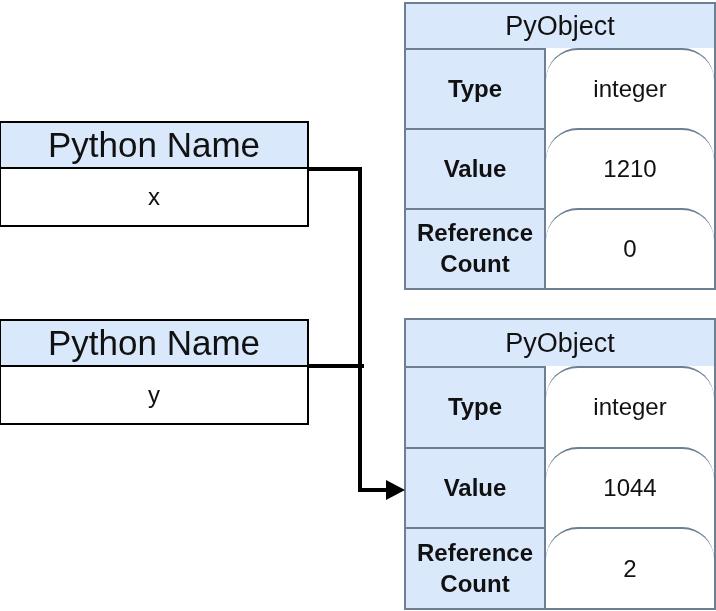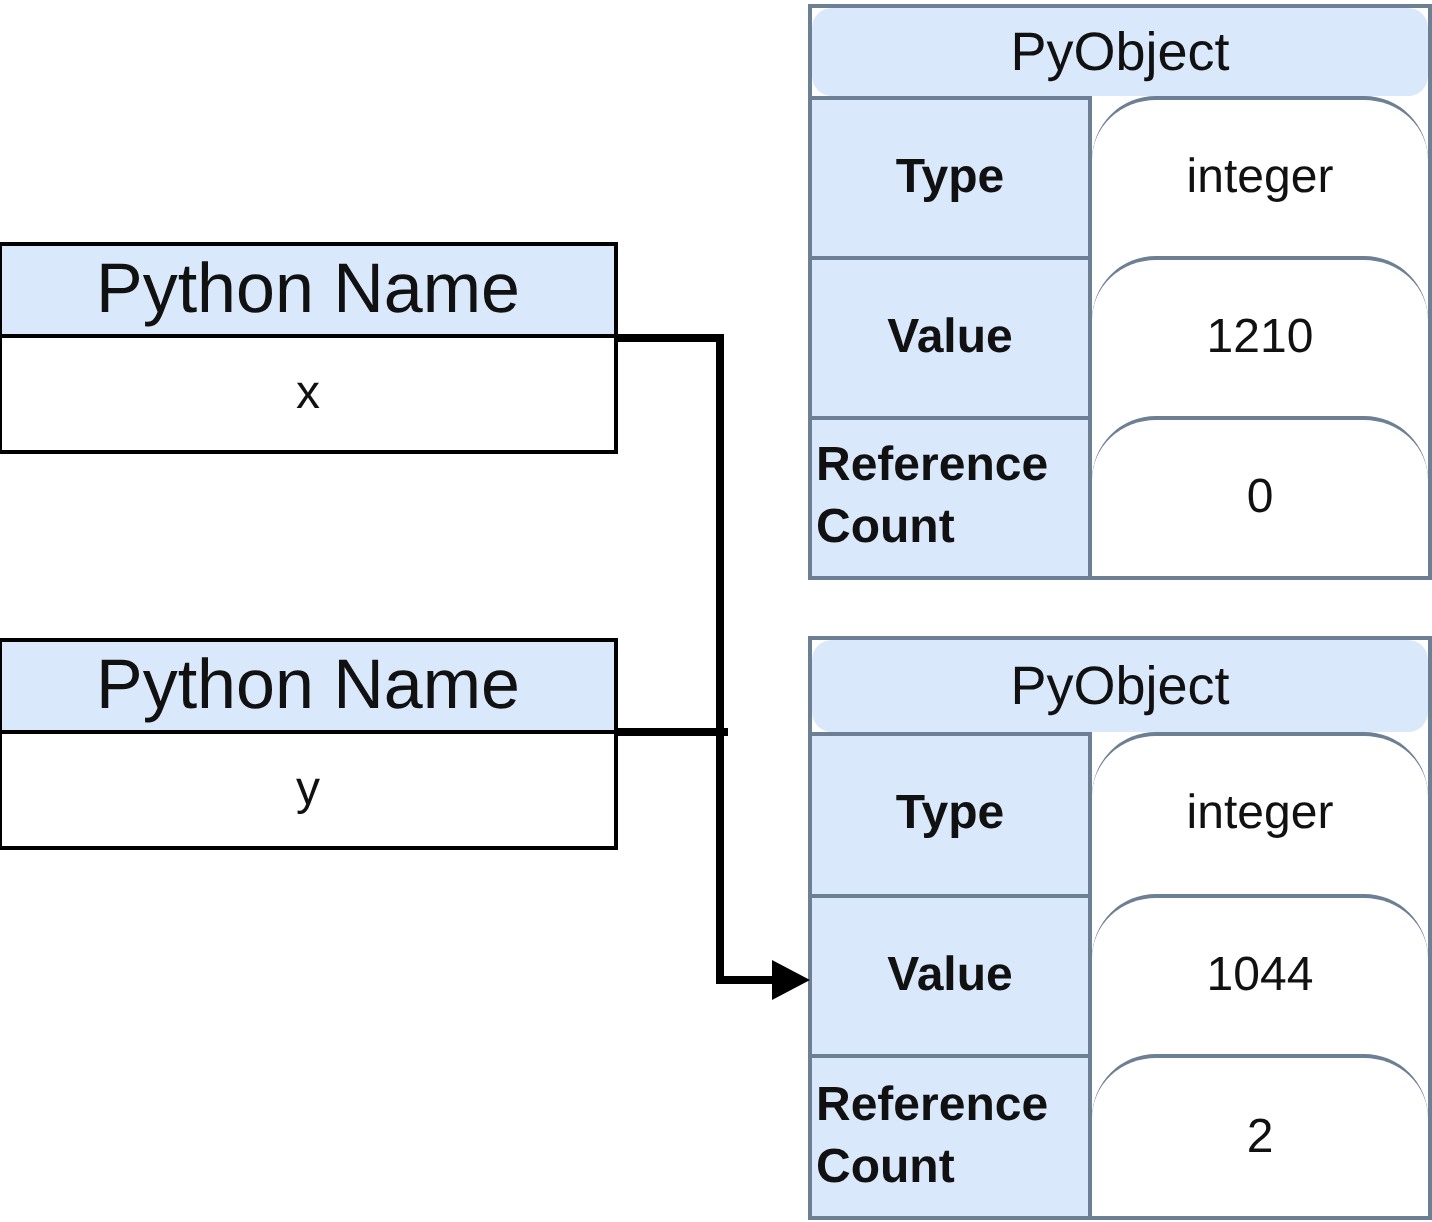--- a/index.html
+++ b/index.html
@@ -65,29 +65,29 @@
   }
   #table-1 { top: 2px;   height: 288px; grid-template-rows: 44px 1fr 1fr 1fr; }
   #table-2 { top: 318px; height: 292px; grid-template-rows: 46px 1fr 1fr 1fr; }
   .pt-header {
     grid-column: 1 / span 2;
     background: var(--cell-fill);
     display: flex;
     align-items: center;
     justify-content: center;
     font-size: 27px;
-    border-radius: 10px;
   }
   .pt-label {
     background: var(--cell-fill);
     border-top: 2px solid var(--table-border);
     border-right: 2px solid var(--table-border);
     display: flex;
     align-items: center;
     justify-content: center;
+    text-align: center;
     font-weight: bold;
     font-size: 24px;
     line-height: 1.28;
     padding: 0 2px;
   }
   .pt-value {
     background: #ffffff;
     border-top: 2px solid var(--table-border);
     display: flex;
     align-items: center;

